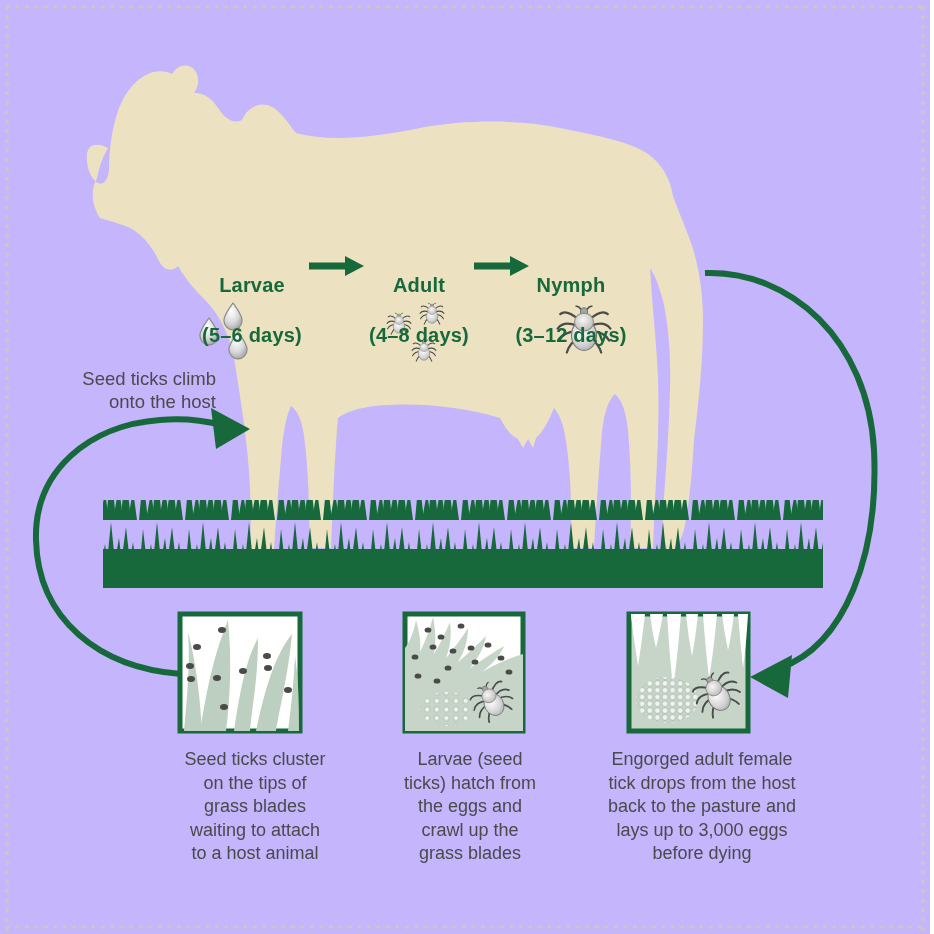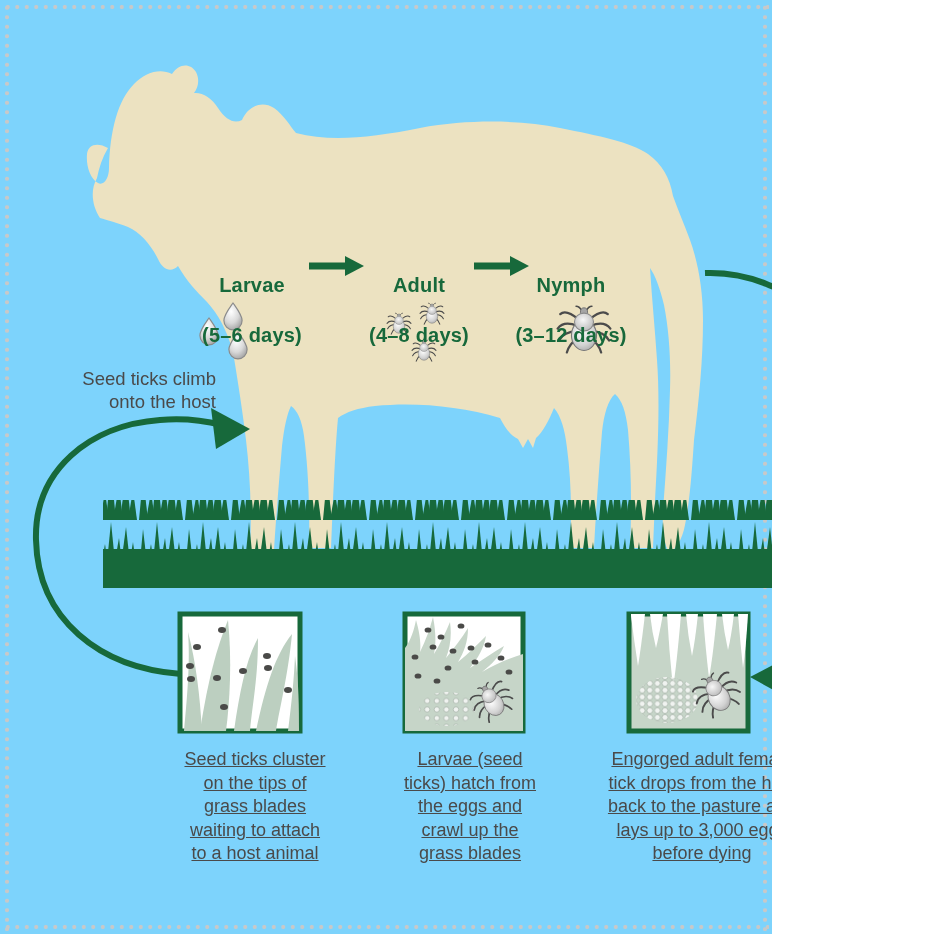--- a/index.html
+++ b/index.html
@@ -1,37 +1,37 @@
 <!DOCTYPE html>
 <html><head>
 <meta charset="utf-8">
 <style>
   html,body{margin:0;padding:0;background:#ffffff;}
   .canvas{
-    position:relative;width:772px;height:934px;background:#7dd3fc;overflow:hidden;
+    position:relative;width:930px;height:934px;background:#c4b5fd;overflow:hidden;
     font-family:"Liberation Sans", sans-serif;
   }
   .dots-h{position:absolute;left:3px;right:3px;height:6px;
     background-image:radial-gradient(circle at center,#c8c8c8 1.9px,transparent 2.2px);
     background-size:9.5px 6px;background-repeat:repeat-x;}
   .dots-v{position:absolute;top:3px;bottom:3px;width:6px;
     background-image:radial-gradient(circle at center,#c8c8c8 1.9px,transparent 2.2px);
     background-size:6px 9.5px;background-repeat:repeat-y;}
   svg.art{position:absolute;left:0;top:0;}
   .stage-label{
     position:absolute;text-align:center;color:#17693b;font-weight:bold;
     font-size:20px;line-height:25px;white-space:pre-line;letter-spacing:.2px;
   }
   .annot{
     position:absolute;text-align:right;color:#4a4a4a;
     font-size:18.5px;line-height:23px;white-space:pre-line;
   }
   .caption{
     position:absolute;text-align:center;color:#4a4a4a;
-    font-size:18px;line-height:23.5px;white-space:pre-line;text-decoration:underline;
+    font-size:18px;line-height:23.5px;white-space:pre-line;
   }
 </style>
 </head>
 <body>
 
 <div class="canvas">
 
   <div class="dots-h" style="top:4px"></div>
   <div class="dots-h" style="bottom:4px"></div>
   <div class="dots-v" style="left:4px"></div>

